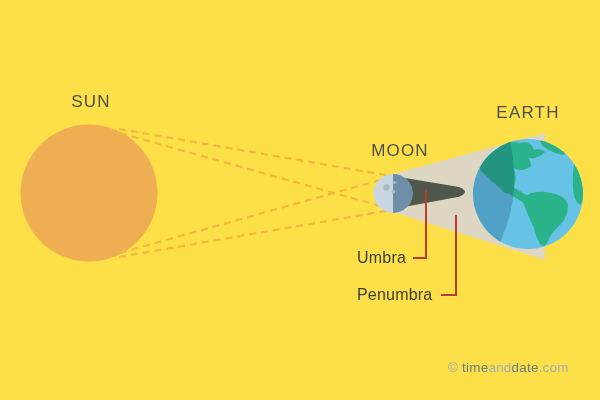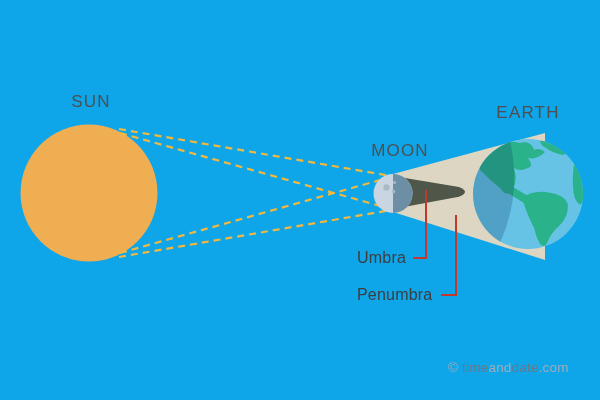--- a/index.html
+++ b/index.html
@@ -1,20 +1,20 @@
 <!DOCTYPE html>
 <html><head>
 <meta charset="utf-8">
 <style>
   html, body { margin: 0; padding: 0; background: #ffffff; }
   .stage {
     position: relative;
     width: 600px;
     height: 400px;
-    background: #0ea5e9;
+    background: #fde047;
     overflow: hidden;
     font-family: "Liberation Sans", "DejaVu Sans", sans-serif;
   }
   svg { display: block; }
   text { font-family: "Liberation Sans", "DejaVu Sans", sans-serif; }
   .body-label {
     font-size: 17px;
     letter-spacing: 1.2px;
     font-weight: 400;
   }

